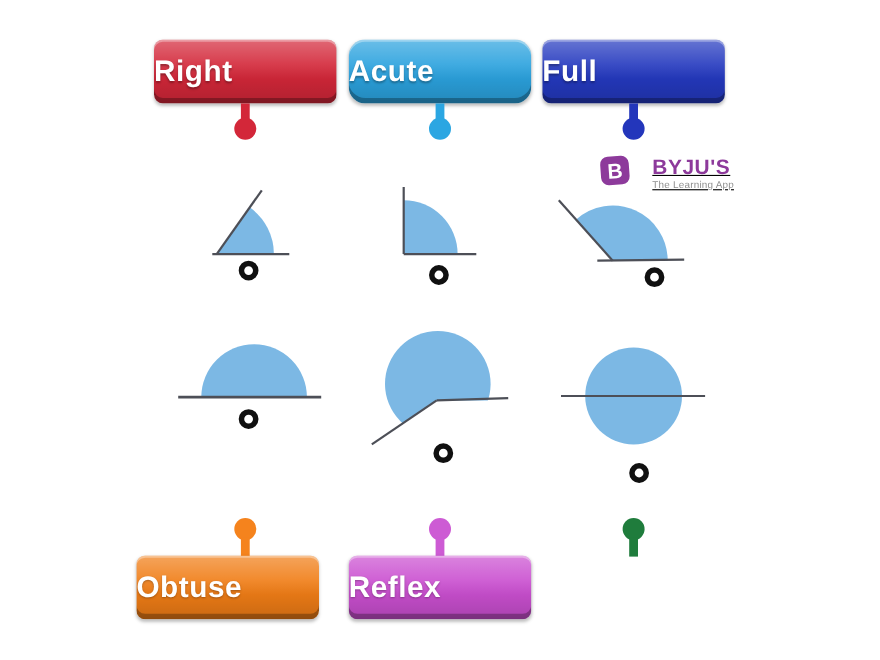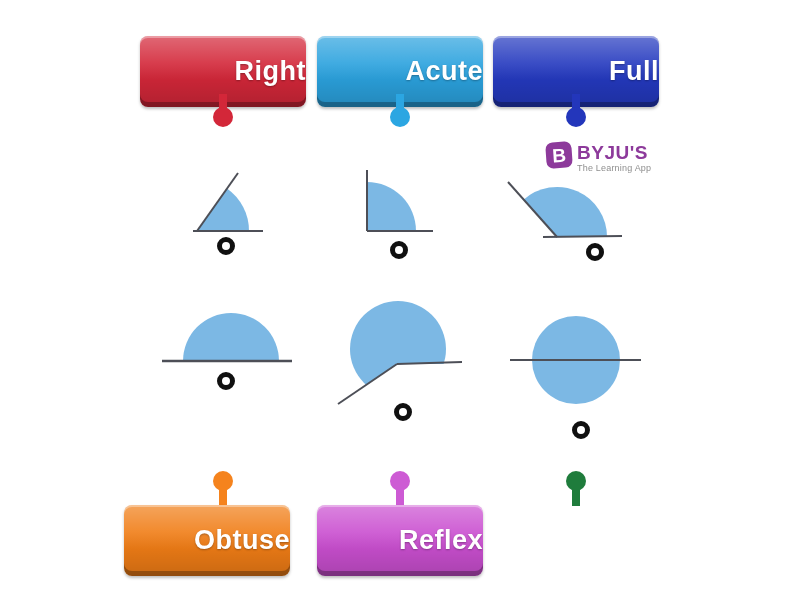--- a/index.html
+++ b/index.html
@@ -1,53 +1,53 @@
 <!DOCTYPE html>
 <html><head>
 <meta charset="utf-8">
 <style>
   html,body { margin:0; padding:0; background:#fff; }
   .stage {
     position:relative; width:800px; height:600px; background:#ffffff;
     font-family:"Liberation Sans", sans-serif; overflow:hidden;
   }
   .tag {
-    position:absolute; width:166px; height:71px; border-radius:8px;
-    display:flex; align-items:center; justify-content:flex-end;
+    position:absolute; width:166px; height:58px; border-radius:8px;
+    display:flex; align-items:center; justify-content:flex-start;
     background-image: linear-gradient(180deg, rgba(255,255,255,.30) 0%, rgba(255,255,255,.10) 38%, rgba(0,0,0,.05) 62%, rgba(0,0,0,.16) 100%);
     box-shadow: inset 0 2px 0 rgba(255,255,255,.35), inset 0 -5px 0 rgba(0,0,0,.28), 0 2px 3px rgba(0,0,0,.25);
   }
   .tag-label {
     color:#fff; font-size:27px; font-weight:bold; letter-spacing:.5px;
     text-shadow:0 1px 2px rgba(0,0,0,.3);
   }
   .stem { position:absolute; width:8px; }
   .pin  { position:absolute; width:20px; height:20px; border-radius:50%; }
   .slot {
     position:absolute; width:8px; height:8px; background:#fff;
     border:5px solid #101010; border-radius:50%;
   }
   .diagram { position:absolute; }
   .logo { position:absolute; left:544px; top:140px; display:flex; align-items:flex-start; }
-  .logo-text { margin-left:3px; padding-top:3px; }
+  .logo-text { margin-left:19px; padding-top:3px;text-decoration:underline; }
   .logo-brand { font-size:19px; font-weight:bold; letter-spacing:.5px; line-height:19px; }
   .logo-tagline { font-size:9px; line-height:10px; margin-top:1px; letter-spacing:.2px;text-align:center; }
 </style>
 </head>
 <body>
 
 <div class="stage">
 
   <div class="tag" style="left: 140px; top: 36px; background-color: rgb(211, 39, 57);">
     <span class="tag-label">Right</span>
   </div>
   <div class="stem" style="left: 219px; top: 94px; height: 20px; background-color: rgb(211, 39, 57);"></div>
   <div class="pin" style="left: 213px; top: 107px; background-color: rgb(211, 39, 57);"></div>
 
-  <div class="tag" style="left: 317px; top: 36px; background-color: rgb(43, 162, 222);">
+  <div class="tag" style="left: 317px; top: 36px; background-color: rgb(43, 162, 222); border-radius: 15px;">
     <span class="tag-label">Acute</span>
   </div>
   <div class="stem" style="left: 396px; top: 94px; height: 20px; background-color: rgb(43, 166, 226);"></div>
   <div class="pin" style="left: 390px; top: 107px; background-color: rgb(43, 166, 226);"></div>
 
   <div class="tag" style="left: 493px; top: 36px; background-color: rgb(36, 57, 191);">
     <span class="tag-label">Full</span>
   </div>
   <div class="stem" style="left: 572px; top: 94px; height: 20px; background-color: rgb(35, 54, 187);"></div>
   <div class="pin" style="left: 566px; top: 107px; background-color: rgb(35, 54, 187);"></div>

